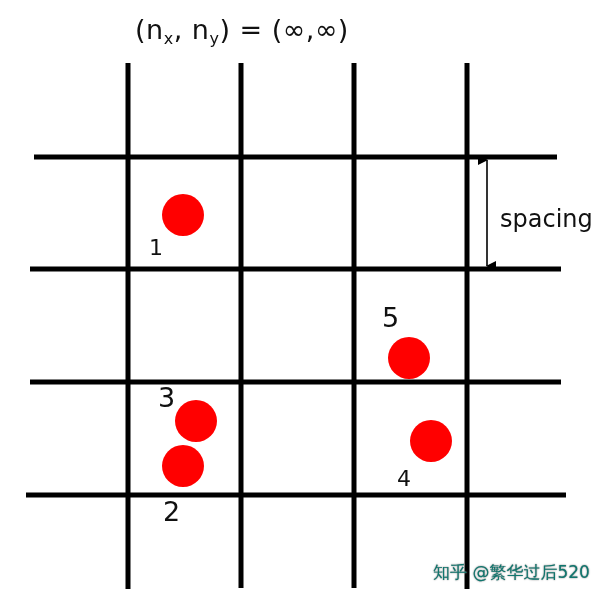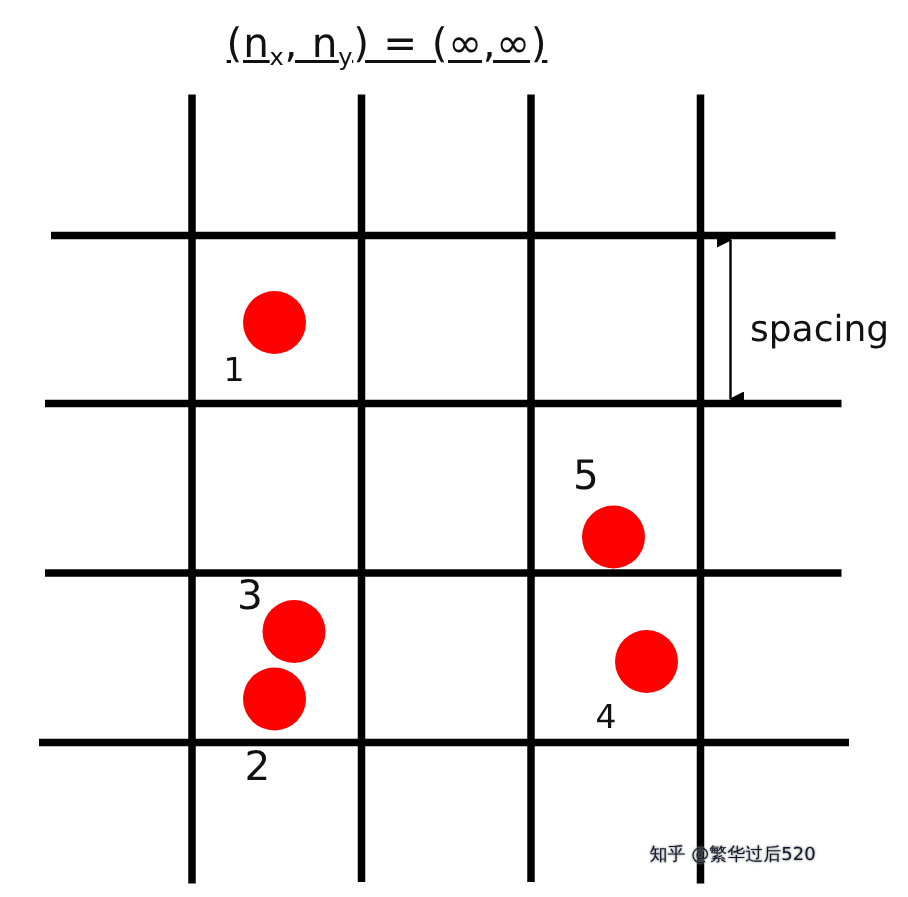--- a/index.html
+++ b/index.html
@@ -1,25 +1,25 @@
 <!DOCTYPE html>
 <html><head>
 <meta charset="utf-8">
 <style>
   html, body { margin: 0; padding: 0; background: #ffffff; }
   body { width: 605px; height: 598px; position: relative; overflow: hidden;
          font-family: "DejaVu Sans", sans-serif; }
-  .title { position: absolute; left: 16px; top: 14px; width: 484px; text-align: center;
-           font-size: 27px; color: #111; letter-spacing: 0.5px; text-decoration: underline; }
+  .title { position: absolute; left: 0; top: 14px; width: 484px; text-align: center;
+           font-size: 27px; color: #111; letter-spacing: 0.5px; }
   .title sub { font-size: 16px; vertical-align: -5px; }
   svg.diagram { position: absolute; left: 0; top: 0; }
   .dot-label { position: absolute; font-size: 24px; color: #111; line-height: 1; }
   .spacing-label { position: absolute; left: 500px; top: 205px; font-size: 24px; color: #111; }
-  .watermark { position: absolute; left: 433px; top: 561px; font-size: 12px;
-               color: #0f172a; text-shadow: 0 0 2px #9a9a9a, 0 0 1px #9a9a9a; white-space: nowrap; }
+  .watermark { position: absolute; left: 433px; top: 561px; font-size: 17px;
+               color: #0f766e; text-shadow: 0 0 2px #9a9a9a, 0 0 1px #9a9a9a; white-space: nowrap; }
 </style>
 </head>
 <body>
 
 <div class="title"><span>(n</span><sub>x</sub><span>, n</span><sub>y</sub><span>) = (∞,∞)</span></div>
 
 <svg class="diagram" width="605" height="598" viewBox="0 0 605 598">
   <defs>
     <marker id="arrowhead" markerWidth="10" markerHeight="10" refX="5" refY="9" orient="auto-start-reverse" markerUnits="userSpaceOnUse">
       <path d="M0,0 L10,0 L5,10 Z" fill="#000"></path>

